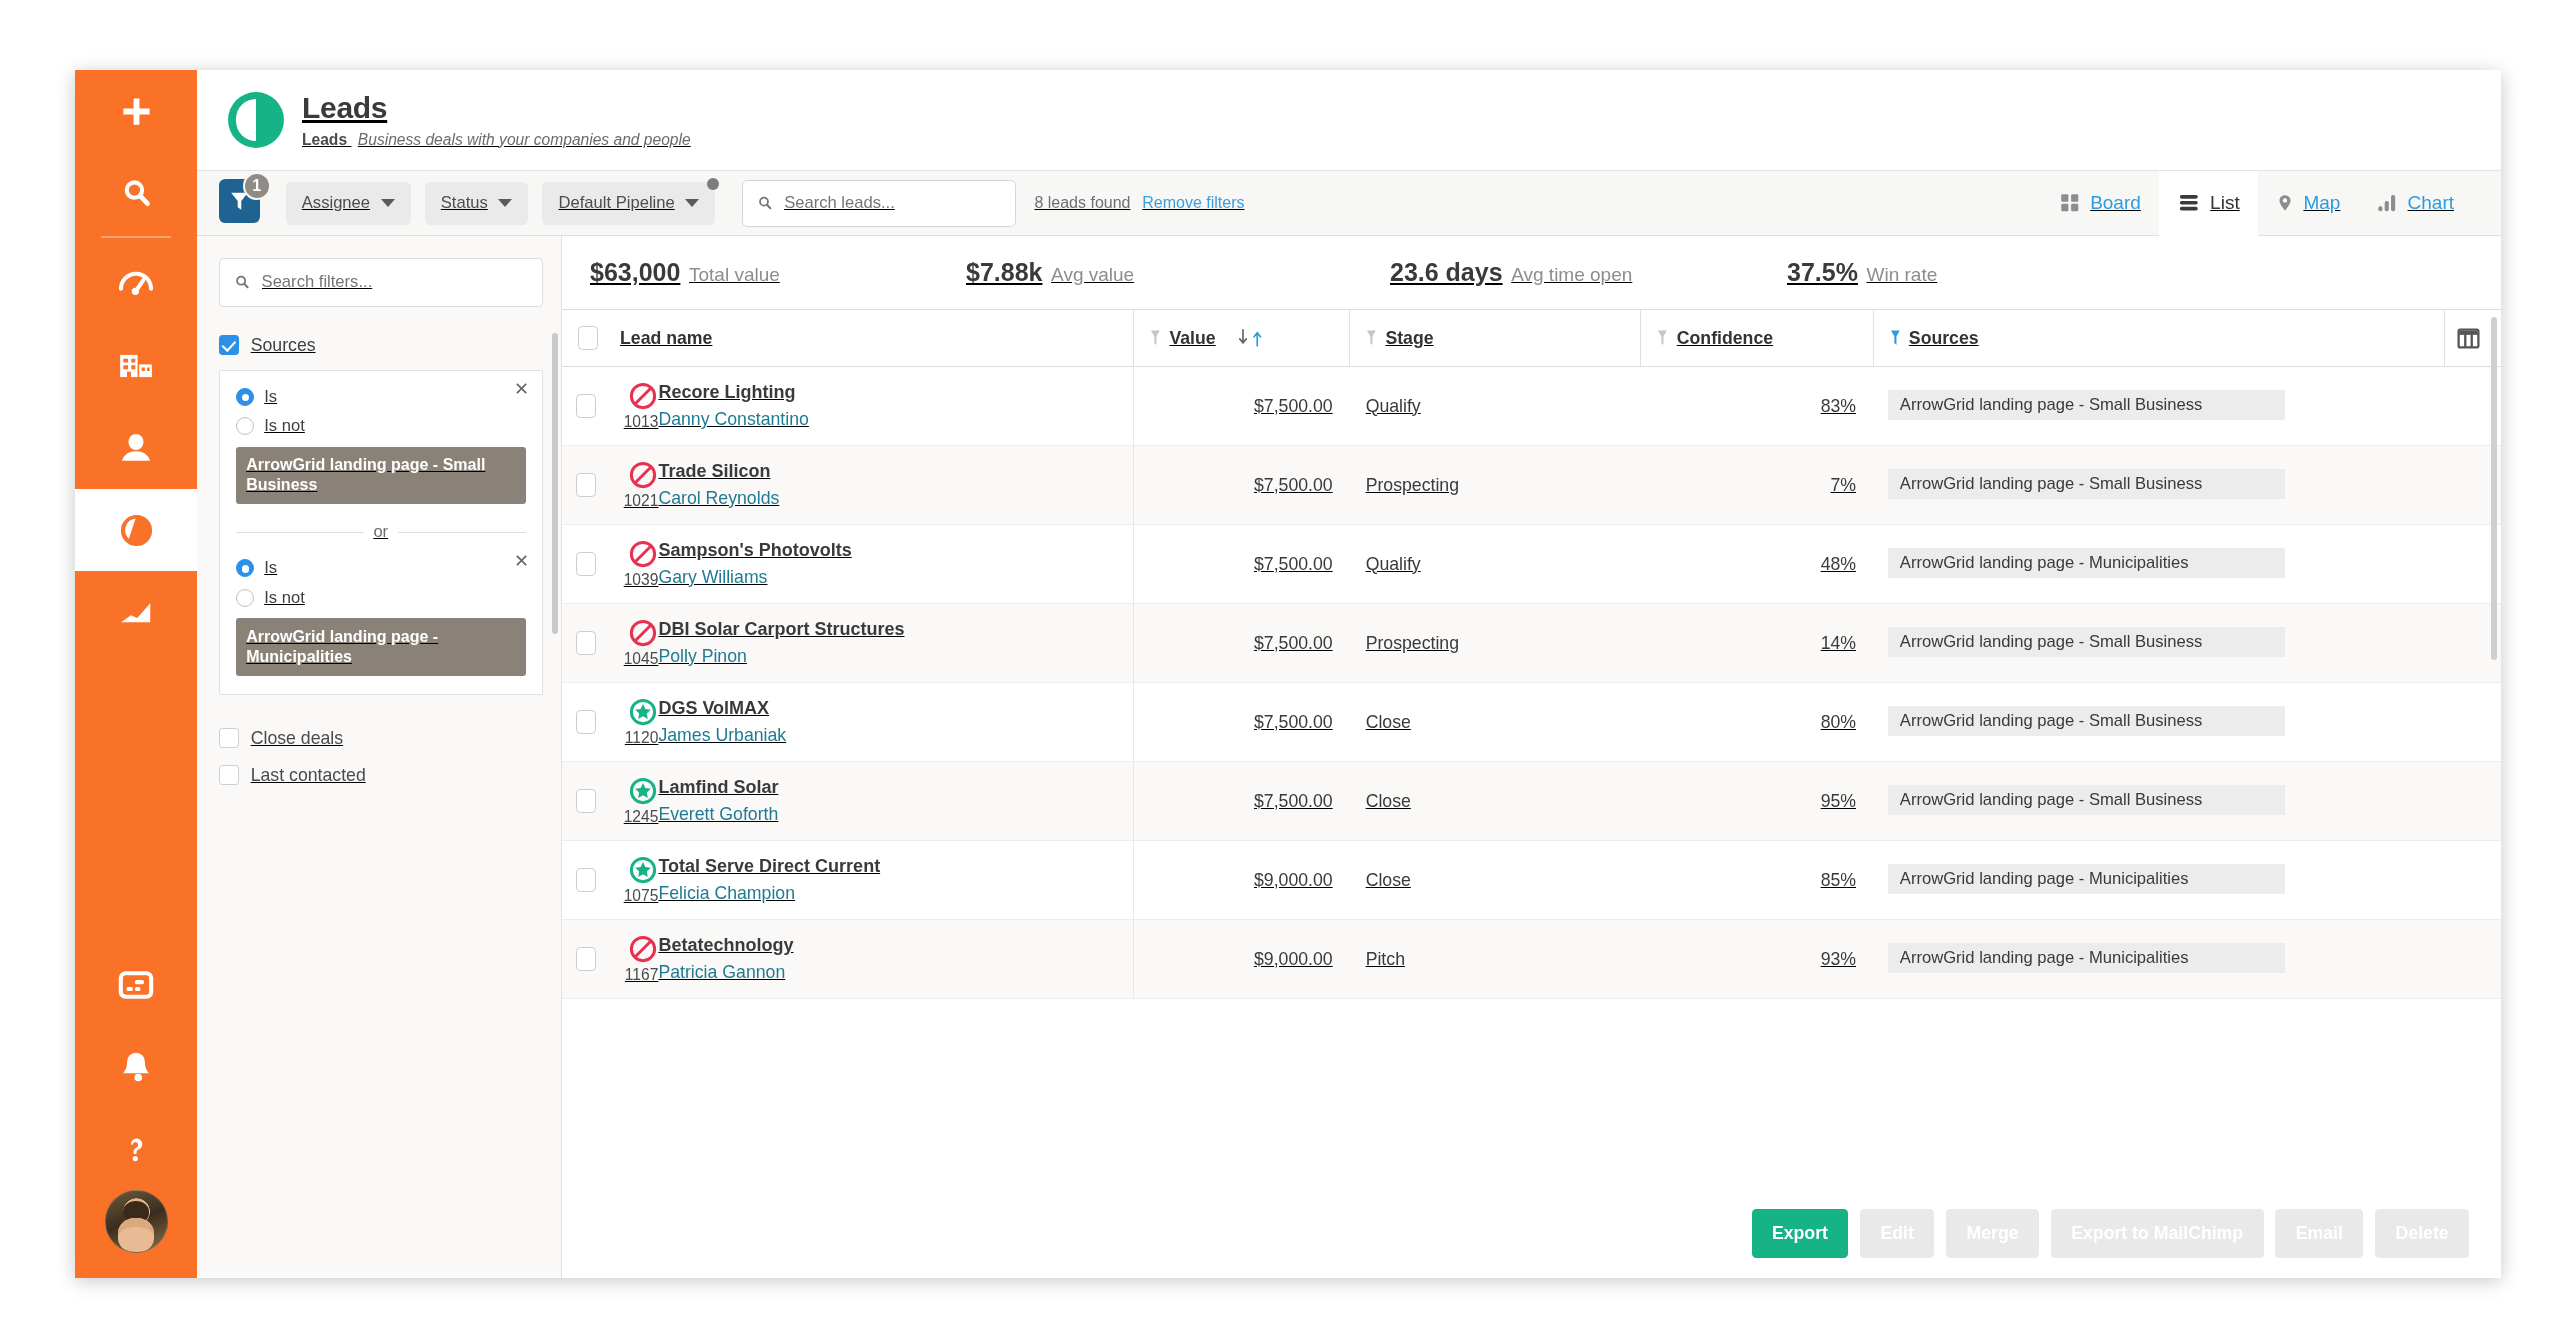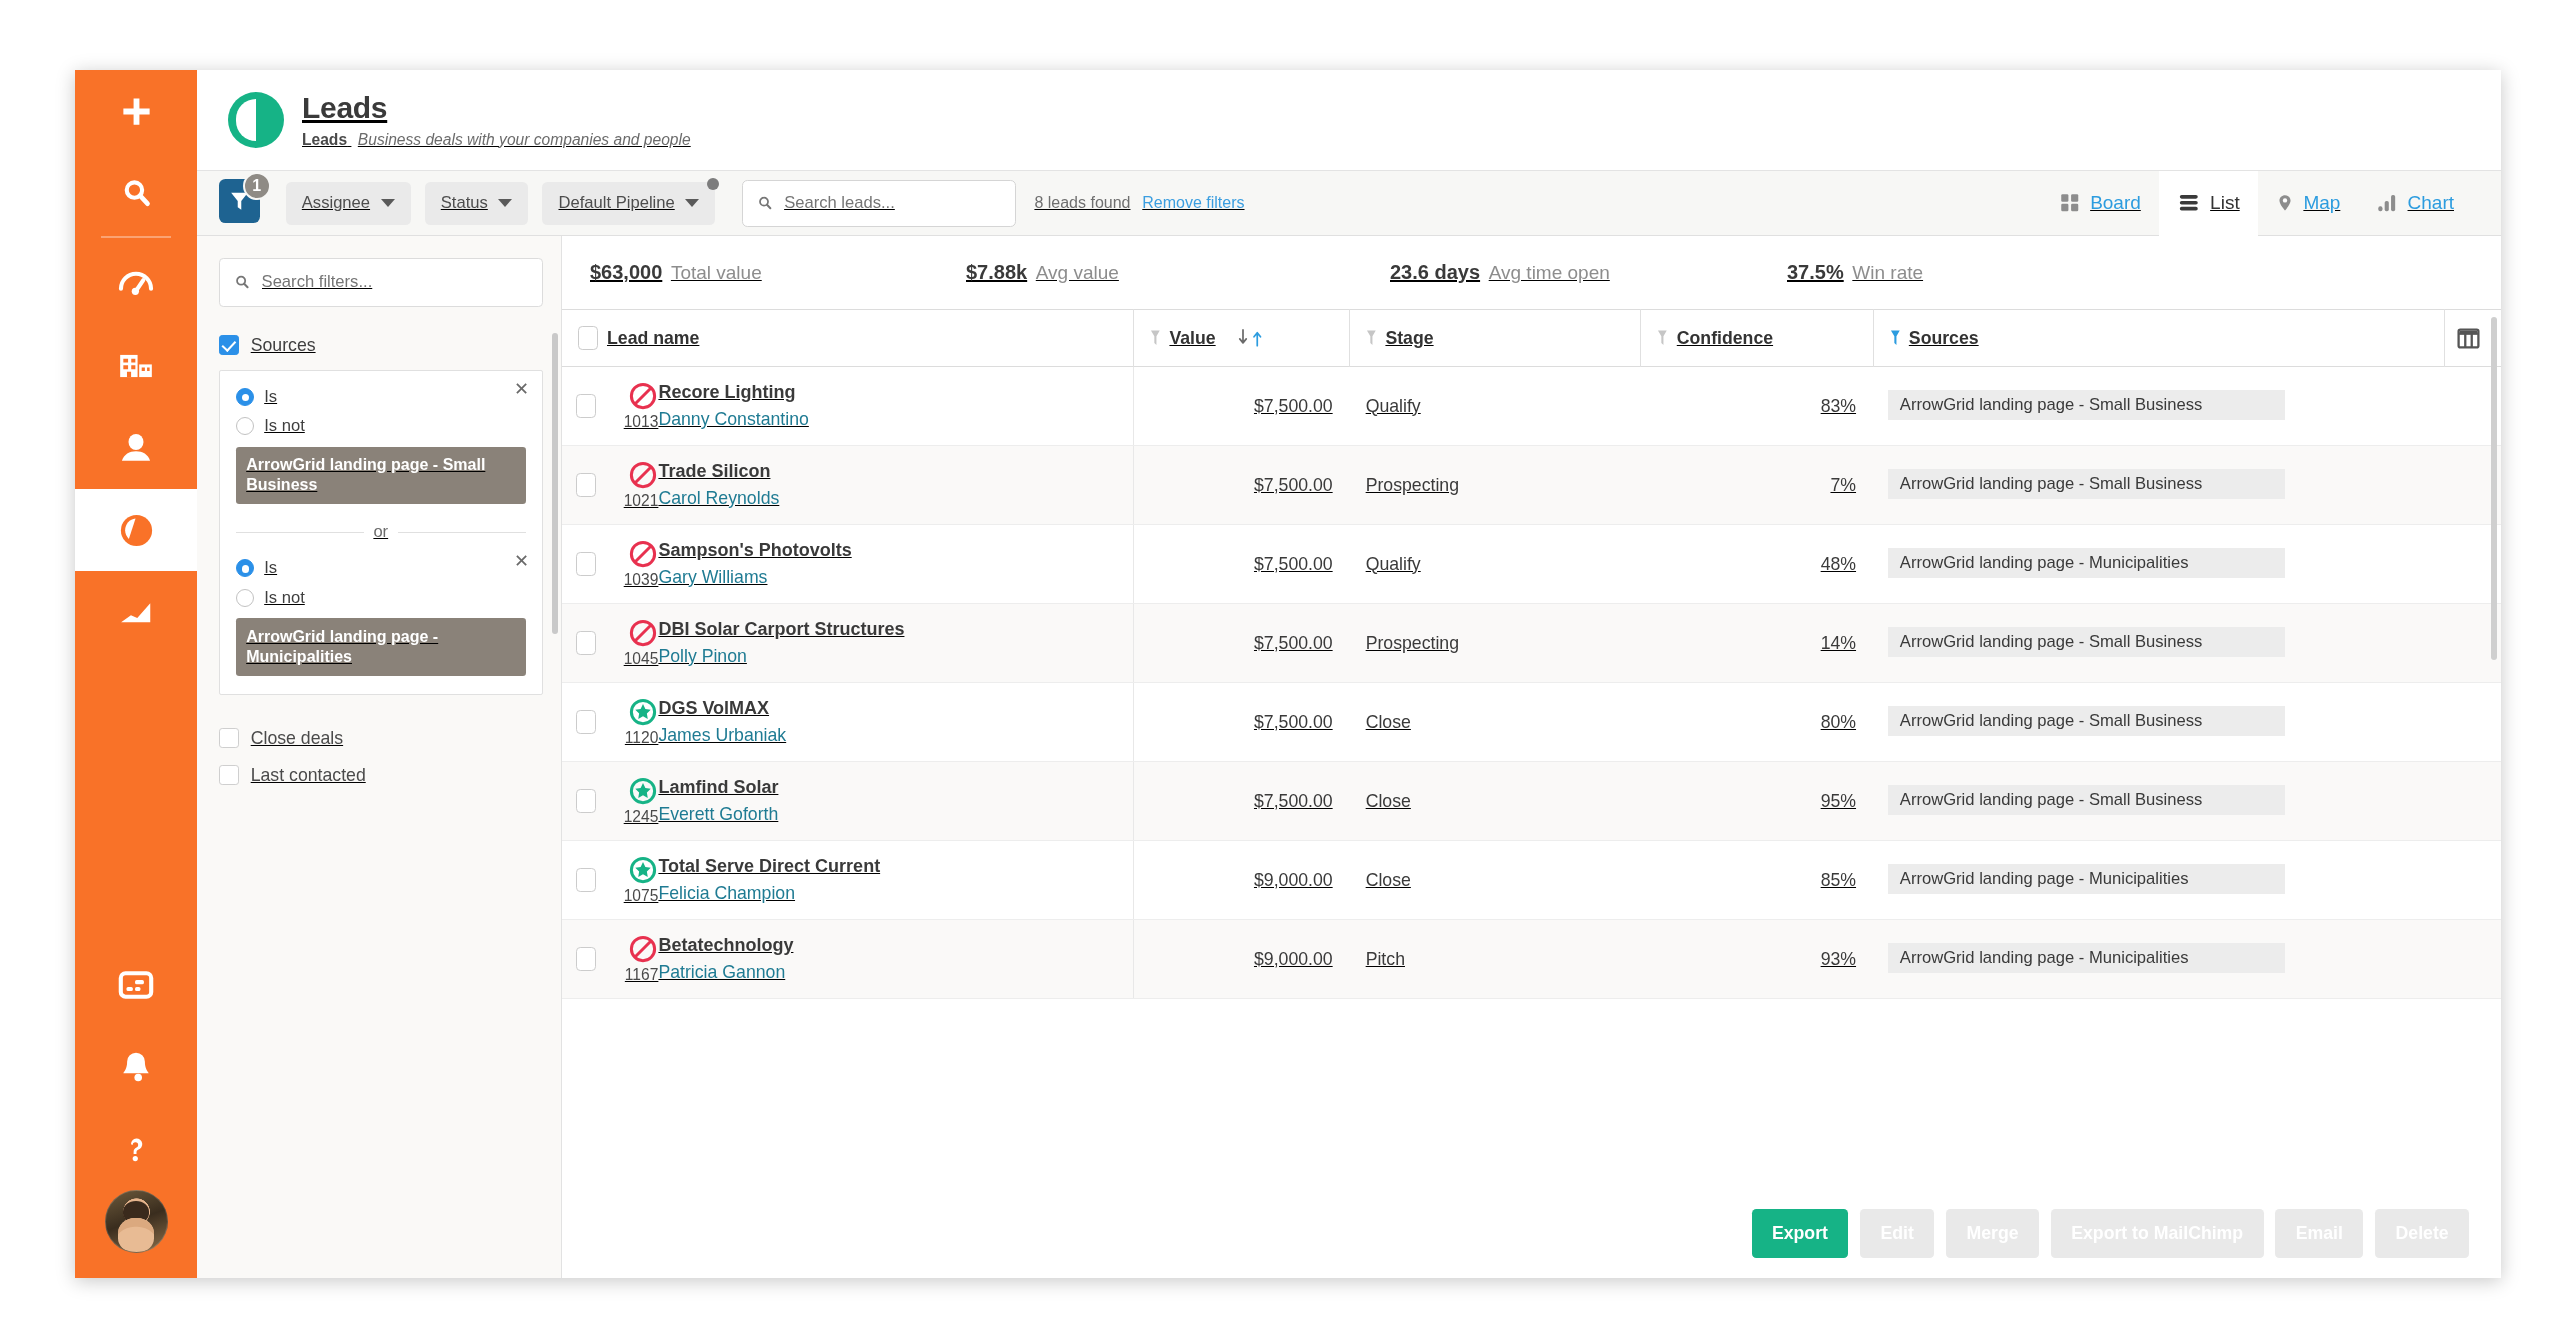--- a/index.html
+++ b/index.html
@@ -194,21 +194,21 @@
     background:#c9c9c9; border-radius:3.2px;
   }
   .plain-chk { display:flex; align-items:center; gap:11.8px; margin-bottom: 16px; cursor:pointer;}
   .plain-chk .chk { border-color:#cfcfcf; }
   .plain-chk span { font-size:17.7px; color:#4a4a4a; }
 
   
   .content { flex:1; min-width:0; display:flex; flex-direction:column; background:#fff; position:relative;}
   .stats { display:flex; align-items:center; height: 73px; flex:0 0 73px; padding-left: 28px; }
   .stat { display:flex; align-items:baseline; gap: 8.6px; }
-  .stat .v { font-size: 20px; font-weight:bold; color:#3a3a3a; }
+  .stat .v { font-size: 25px; font-weight:bold; color:#3a3a3a; }
   .stat .l { font-size: 19px; color:#8d8d8d; }
   .s1{ width: 376px; } .s2{ width: 424px; } .s3{ width: 397px; }
 
   table.grid { width:100%; border-collapse: collapse; table-layout: fixed; }
   .thead-row { height: 56px; border-top:0.5px solid #dcdcdc; border-bottom:0.5px solid #dcdcdc; background:#fff; }
   .thead-row th { font-size:17.7px; font-weight:bold; color:#333; text-align:left; padding:0; vertical-align:middle; }
   .th-inner { display:flex; align-items:center; gap: 8.6px; padding-left: 16px; height:56px; }
   .th-bord { border-left: 0.5px solid #e0e0e0; }
   .fnl-ico { width:10.7px; height:16px; flex:0 0 10.7px; }
   .sorticons { display:flex; align-items:center; margin-left: 14px; gap:1.1px;}
@@ -502,21 +502,21 @@
               <col style="width:290px">
             <col style="width:231px">
               <col style="width:569px">
               <col style="width:56px">
           </colgroup>
           <thead>
           <tr class="thead-row">
             <th>
               <div class="th-inner">
                 <span class="cb" style="margin-left:0"></span>
-                <span style="">Lead name</span>
+                <span style="margin-left:13px">Lead name</span>
               </div>
             </th>
             <th class="th-bord">
               <div class="th-inner">
                 <svg class="fnl-ico" viewBox="0 0 10 16">
                       <path d="M0.6 0.6h8.8l-3.3 5.6V15L4 13V6.2z" fill="#c6c6c6"></path>
                     </svg>
                 <span>Value</span>
                 <span class="sorticons">
                   <svg width="11.8" height="18" viewBox="0 0 12 20">

